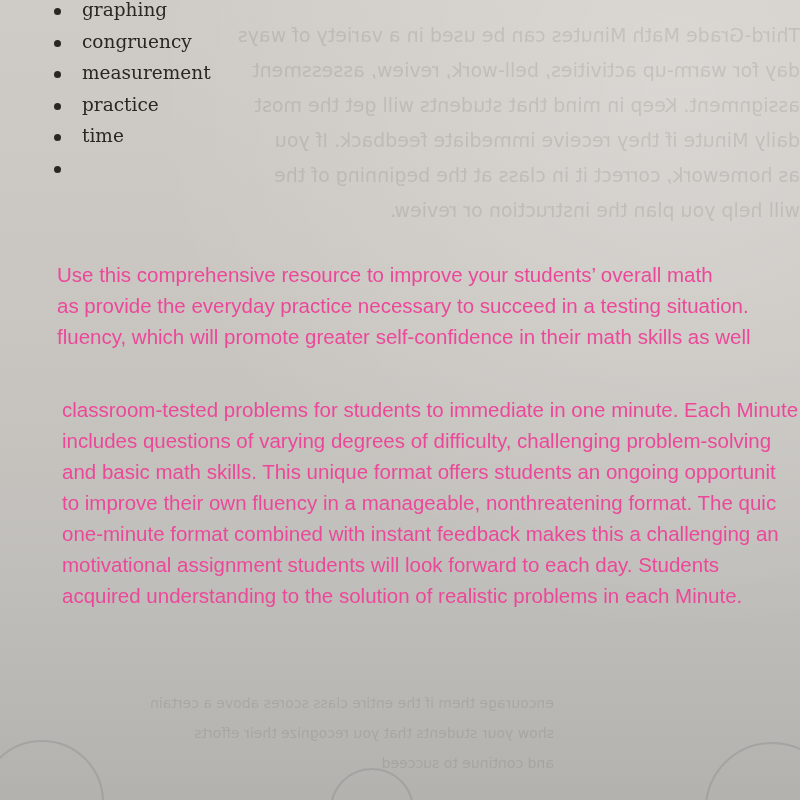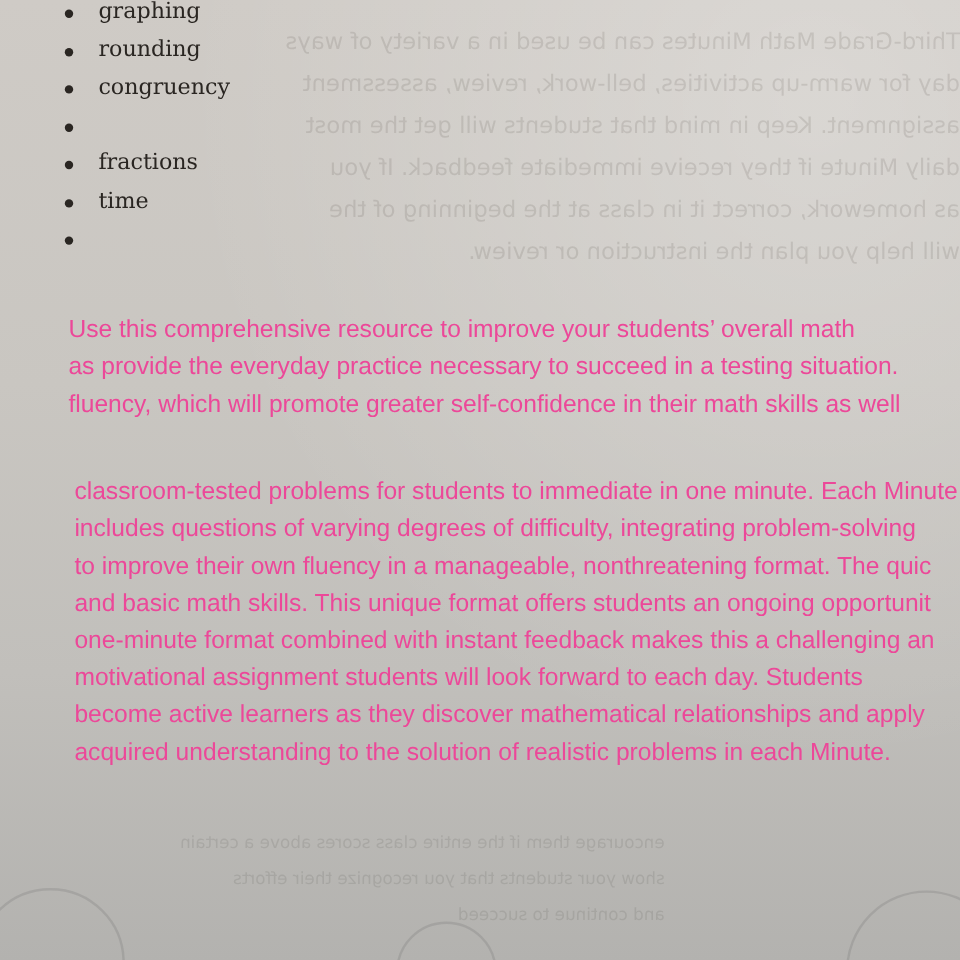--- a/index.html
+++ b/index.html
@@ -115,38 +115,36 @@
   <div>and continue to succeed</div>
 </div>
 <div class="clock c1"></div>
 <div class="clock c2"></div>
 <div class="clock c3"></div>
 
 <div class="page">
 
   <ul class="topics">
     <li><span class="bullet"></span><span>graphing</span></li>
-    <li><span class="bullet"></span><span>rounding</span></li>
     <li><span class="bullet"></span><span>congruency</span></li>
-    <li><span class="bullet"></span></li>
-    <li><span class="bullet"></span><span>fractions</span></li>
+    <li><span class="bullet"></span><span>measurement</span></li>
+    <li><span class="bullet"></span><span>practice</span></li>
     <li><span class="bullet"></span><span>time</span></li>
     <li><span class="bullet"></span></li>
   </ul>
 
   <div class="para para1">
     <span class="line">Use this comprehensive resource to improve your students’ overall math</span>
     <span class="line">as provide the everyday practice necessary to succeed in a testing situation.</span>
     <span class="line">fluency, which will promote greater self-confidence in their math skills as well</span>
   </div>
 
   <div class="para para2">
     <span class="line">classroom-tested problems for students to immediate in one minute. Each Minute</span>
-    <span class="line">includes questions of varying degrees of difficulty, integrating problem-solving</span>
+    <span class="line">includes questions of varying degrees of difficulty, challenging problem-solving</span>
+    <span class="line">and basic math skills. This unique format offers students an ongoing opportunit</span>
     <span class="line">to improve their own fluency in a manageable, nonthreatening format. The quic</span>
-    <span class="line">and basic math skills. This unique format offers students an ongoing opportunit</span>
     <span class="line">one-minute format combined with instant feedback makes this a challenging an</span>
     <span class="line">motivational assignment students will look forward to each day. Students</span>
-    <span class="line">become active learners as they discover mathematical relationships and apply</span>
     <span class="line">acquired understanding to the solution of realistic problems in each Minute.</span>
   </div>
 
 </div>
 
 </body></html>

